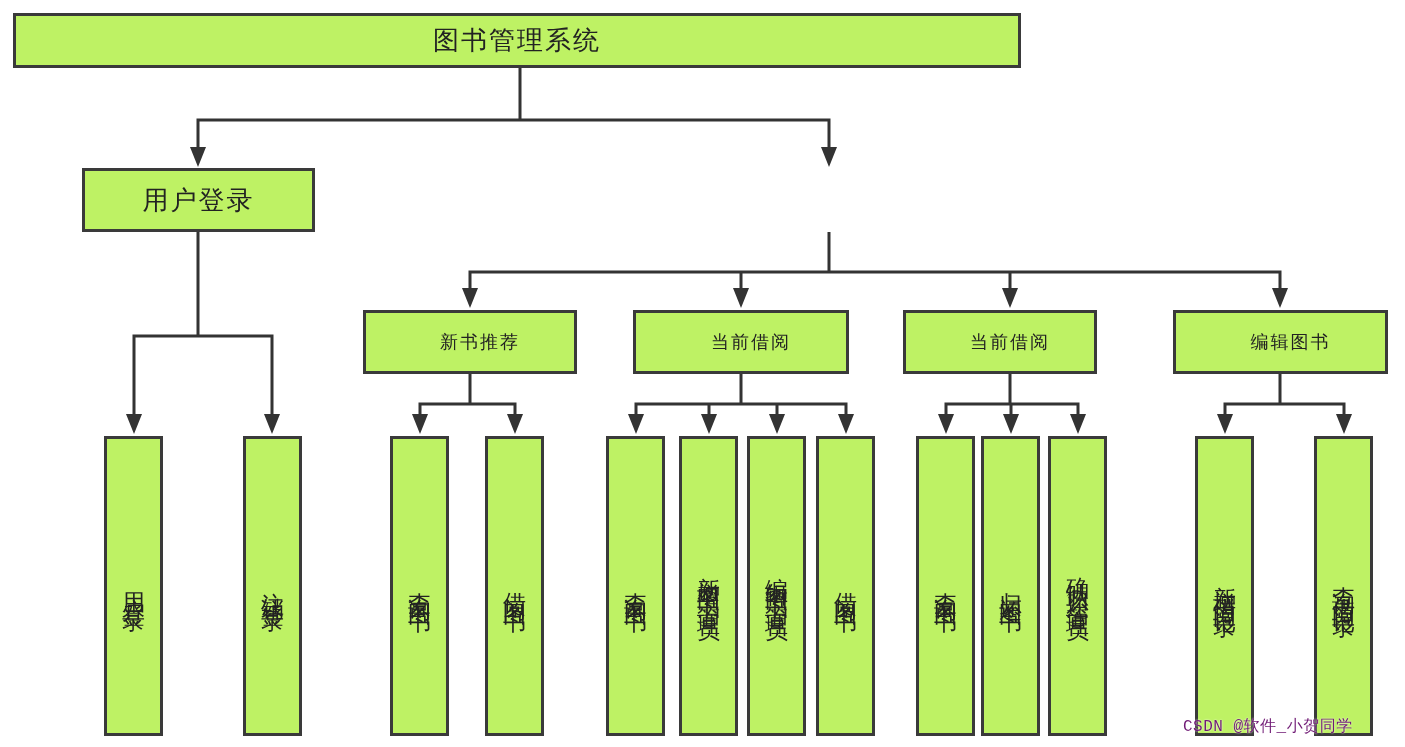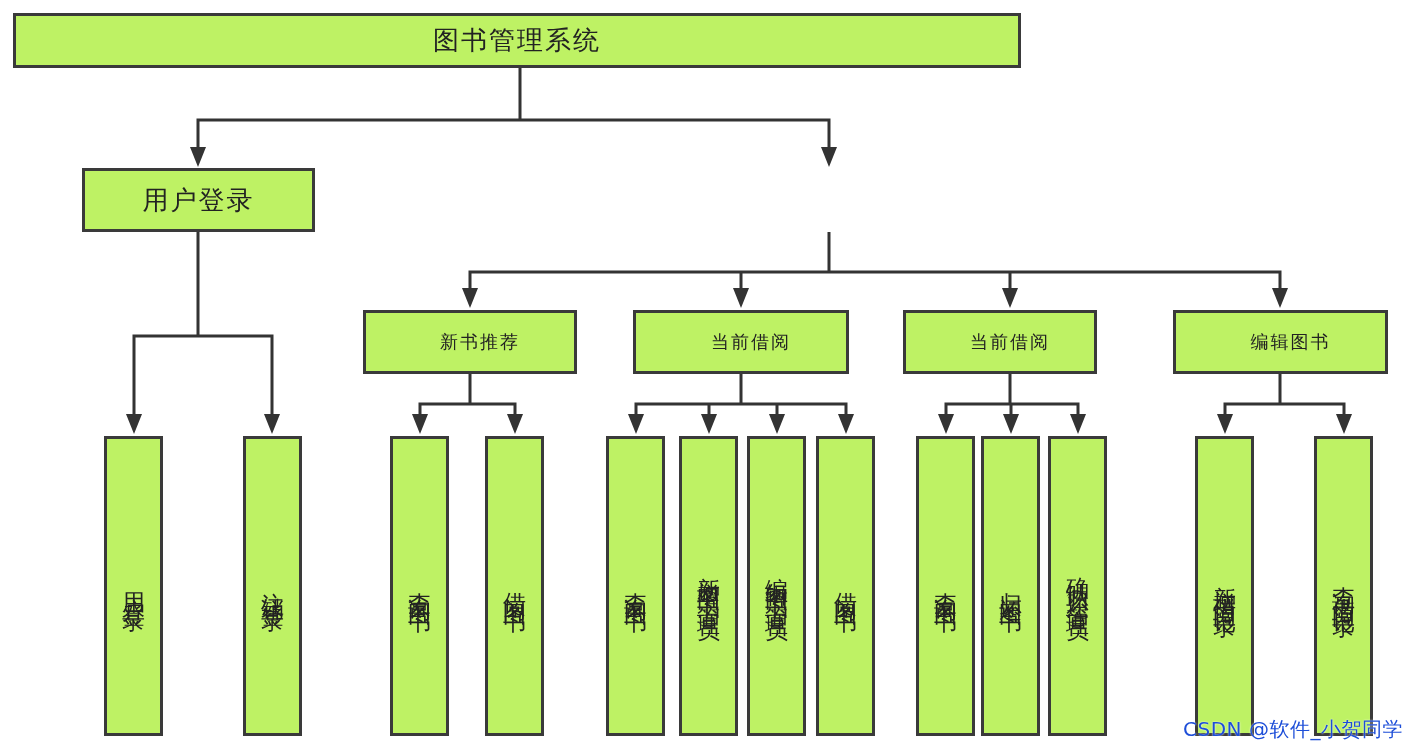--- a/index.html
+++ b/index.html
@@ -78,26 +78,27 @@
   .b4 { left: 816px; }
   .c1 { left: 916px; }
   .c2 { left: 981px; }
   .c3 { left: 1048px; }
   .r1 { left: 1195px; }
   .r2 { left: 1314px; }
   #watermark {
     position: absolute;
     left: 1183px;
     top: 716px;
-    font-size: 20px;
-    color: #1d4ed8;
+    font-size: 16px;
+    color: #701a75;
     letter-spacing: 0.5px;
     white-space: nowrap;
     z-index: 5;
     text-shadow: 0 0 2px #ffffff;
+    font-family: Liberation Mono, monospace;
   }
 </style>
 </head>
 <body>
 
 <div id="canvas">
 
   <svg id="wires" viewBox="0 0 1405 747" xmlns="http://www.w3.org/2000/svg">
 
     <path d="M520 67 V120 M196.5 120 H830.5 M198 120 V150 M829 120 V150"></path>

